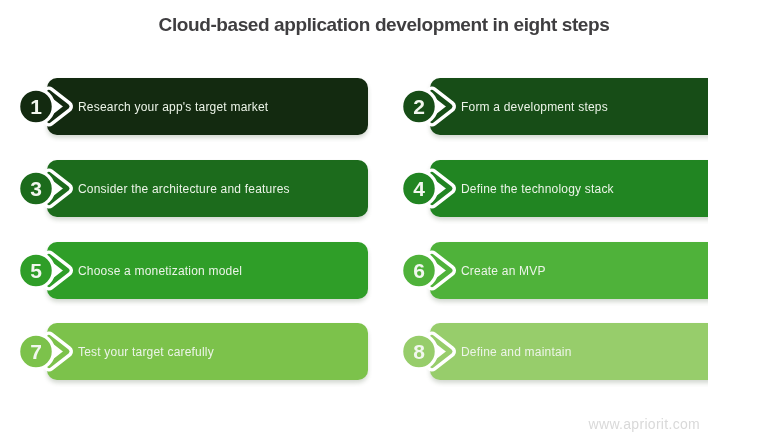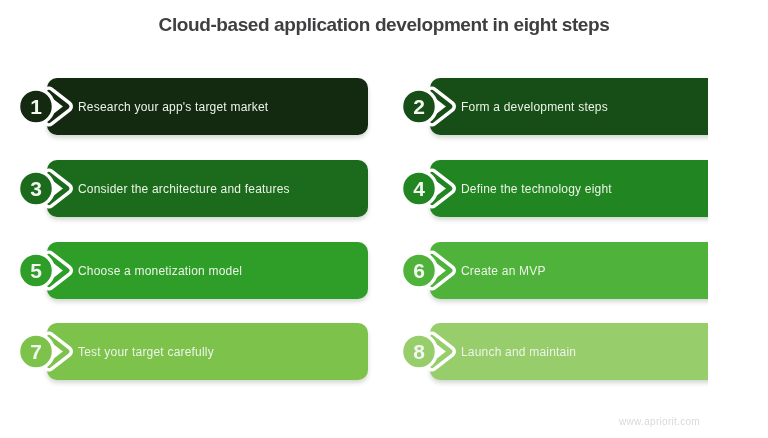--- a/index.html
+++ b/index.html
@@ -73,21 +73,21 @@
   .num{
     fill:#f2f7ef;
     font-family:"Liberation Sans", sans-serif;
     font-size:21px;
     font-weight:bold;
     text-anchor:middle;
   }
   .watermark{
     position:absolute;
     right:8px;top:416px;
-    font-size:10px;
+    font-size:14px;
     color:#d9d9d9;
     letter-spacing:0.3px;
   }
 </style>
 </head>
 <body>
 
 <div class="canvas">
 
   <div class="title">Cloud-based application development in eight steps</div>
@@ -123,21 +123,21 @@
     <svg class="badge" viewBox="0 0 66 57">
       <polyline class="chev-cut" points="33,14.5 51,28.5 33,42.5"></polyline>
       <polyline class="chev" points="33,14.5 51,28.5 33,42.5"></polyline>
       <circle class="num-circle" cx="20" cy="28.5" r="17.5"></circle>
       <text class="num" x="20" y="36">3</text>
     </svg>
   </div>
 
   <div class="step col-r row-2" style="--c: #218522;">
     <div class="bar">
-      <span class="label">Define the technology eight</span>
+      <span class="label">Define the technology stack</span>
     </div>
     <svg class="badge" viewBox="0 0 66 57">
       <polyline class="chev-cut" points="33,14.5 51,28.5 33,42.5"></polyline>
       <polyline class="chev" points="33,14.5 51,28.5 33,42.5"></polyline>
       <circle class="num-circle" cx="20" cy="28.5" r="17.5"></circle>
       <text class="num" x="20" y="36">4</text>
     </svg>
   </div>
 
   <div class="step col-l row-3" style="--c: #2f9e28;">
@@ -171,21 +171,21 @@
     <svg class="badge" viewBox="0 0 66 57">
       <polyline class="chev-cut" points="33,14.5 51,28.5 33,42.5"></polyline>
       <polyline class="chev" points="33,14.5 51,28.5 33,42.5"></polyline>
       <circle class="num-circle" cx="20" cy="28.5" r="17.5"></circle>
       <text class="num" x="20" y="36">7</text>
     </svg>
   </div>
 
   <div class="step col-r row-4" style="--c: #97cd6b;">
     <div class="bar">
-      <span class="label">Launch and maintain</span>
+      <span class="label">Define and maintain</span>
     </div>
     <svg class="badge" viewBox="0 0 66 57">
       <polyline class="chev-cut" points="33,14.5 51,28.5 33,42.5"></polyline>
       <polyline class="chev" points="33,14.5 51,28.5 33,42.5"></polyline>
       <circle class="num-circle" cx="20" cy="28.5" r="17.5"></circle>
       <text class="num" x="20" y="36">8</text>
     </svg>
   </div>
 
   <div class="watermark">www.apriorit.com</div>

